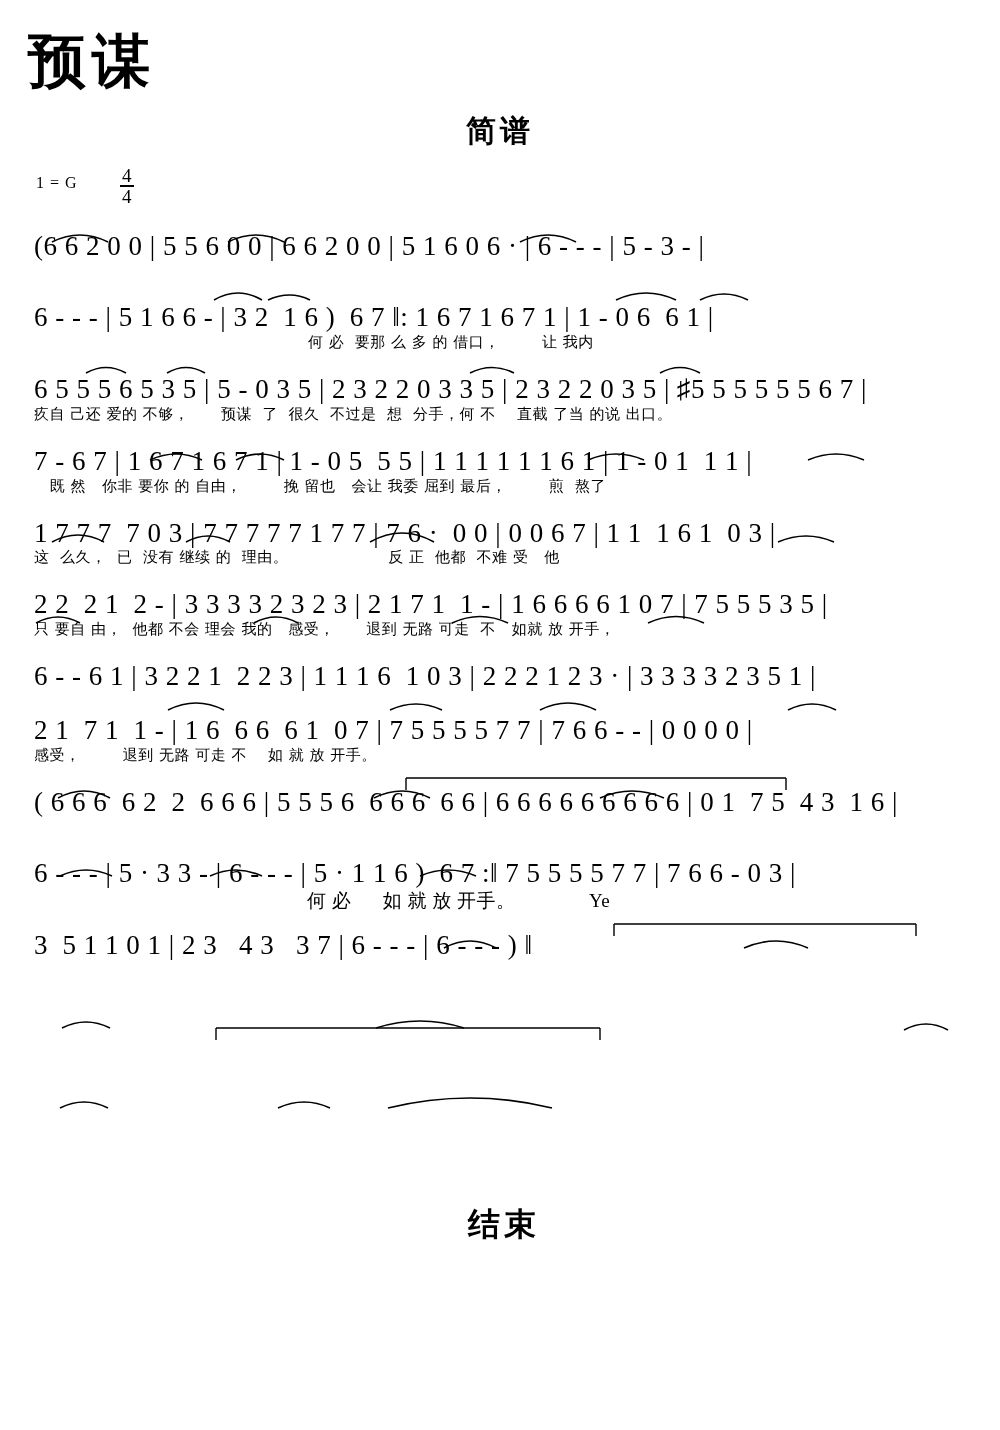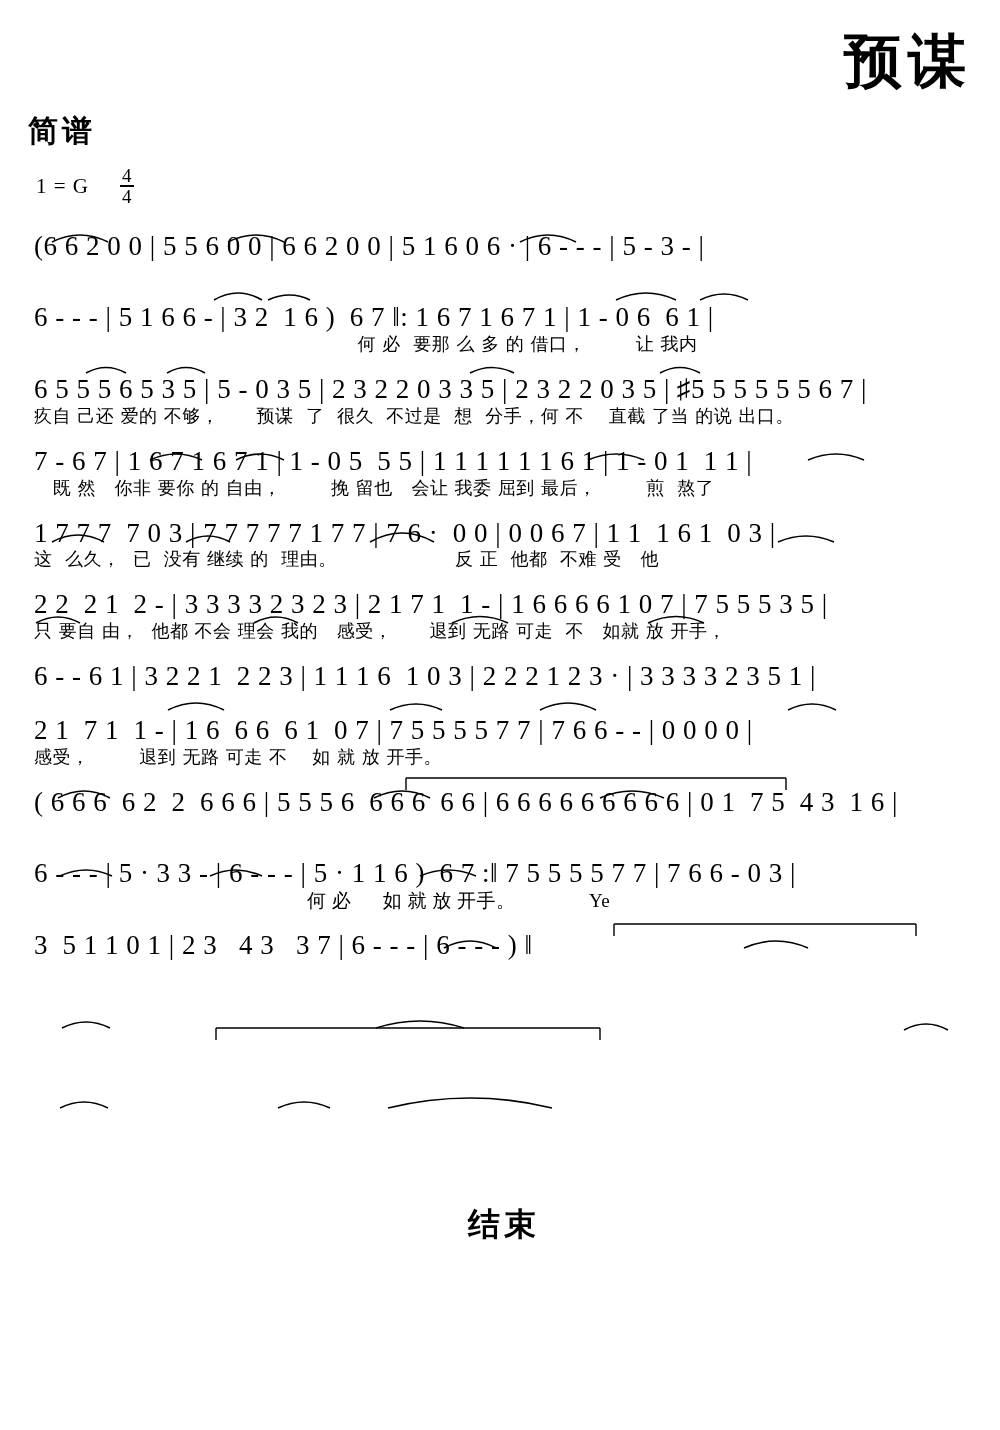--- a/index.html
+++ b/index.html
@@ -16,46 +16,47 @@
     overflow: hidden;
   }
   .sheet {
     width: 1000px;
     height: 1430px;
     position: relative;
     box-sizing: border-box;
     padding: 0 28px;
   }
   .title {
-    text-align: right;
+    text-align: left;
     font-family: "DejaVu Sans", sans-serif;
     font-weight: bold;
     font-size: 58px;
     letter-spacing: 6px;
     margin: 28px 0 16px 0;
     line-height: 1.15;
   }
   .subtitle {
+    text-align: center;
     font-family: "DejaVu Sans", sans-serif;
     font-weight: bold;
     font-size: 30px;
     letter-spacing: 4px;
     margin: 10px 0 0 0;
   }
   .keyline {
     margin-top: 14px;
     height: 44px;
     position: relative;
     font-family: "Liberation Serif", serif;
   }
   .key {
     position: absolute;
     left: 8px;
     top: 8px;
-    font-size: 21px;
+    font-size: 16px;
     letter-spacing: 1px;
   }
   .meter {
     position: absolute;
     left: 92px;
     top: 0px;
     font-size: 19px;
     text-align: center;
     line-height: 1.0;
   }
@@ -76,21 +77,21 @@
   .notes {
     font-family: "Liberation Serif", serif;
     font-size: 27px;
     letter-spacing: 0.5px;
     white-space: pre;
     line-height: 1.25;
     padding-left: 6px;
   }
   .lyrics {
     font-family: "DejaVu Sans", sans-serif;
-    font-size: 18px;
+    font-size: 15px;
     letter-spacing: 0.5px;
     white-space: pre;
     line-height: 1.25;
     padding-left: 6px;
     margin-top: -2px;
     height: 20px;
   }
   .lyrics.latin {
     font-family: "Liberation Serif", serif;
     font-size: 19px;

